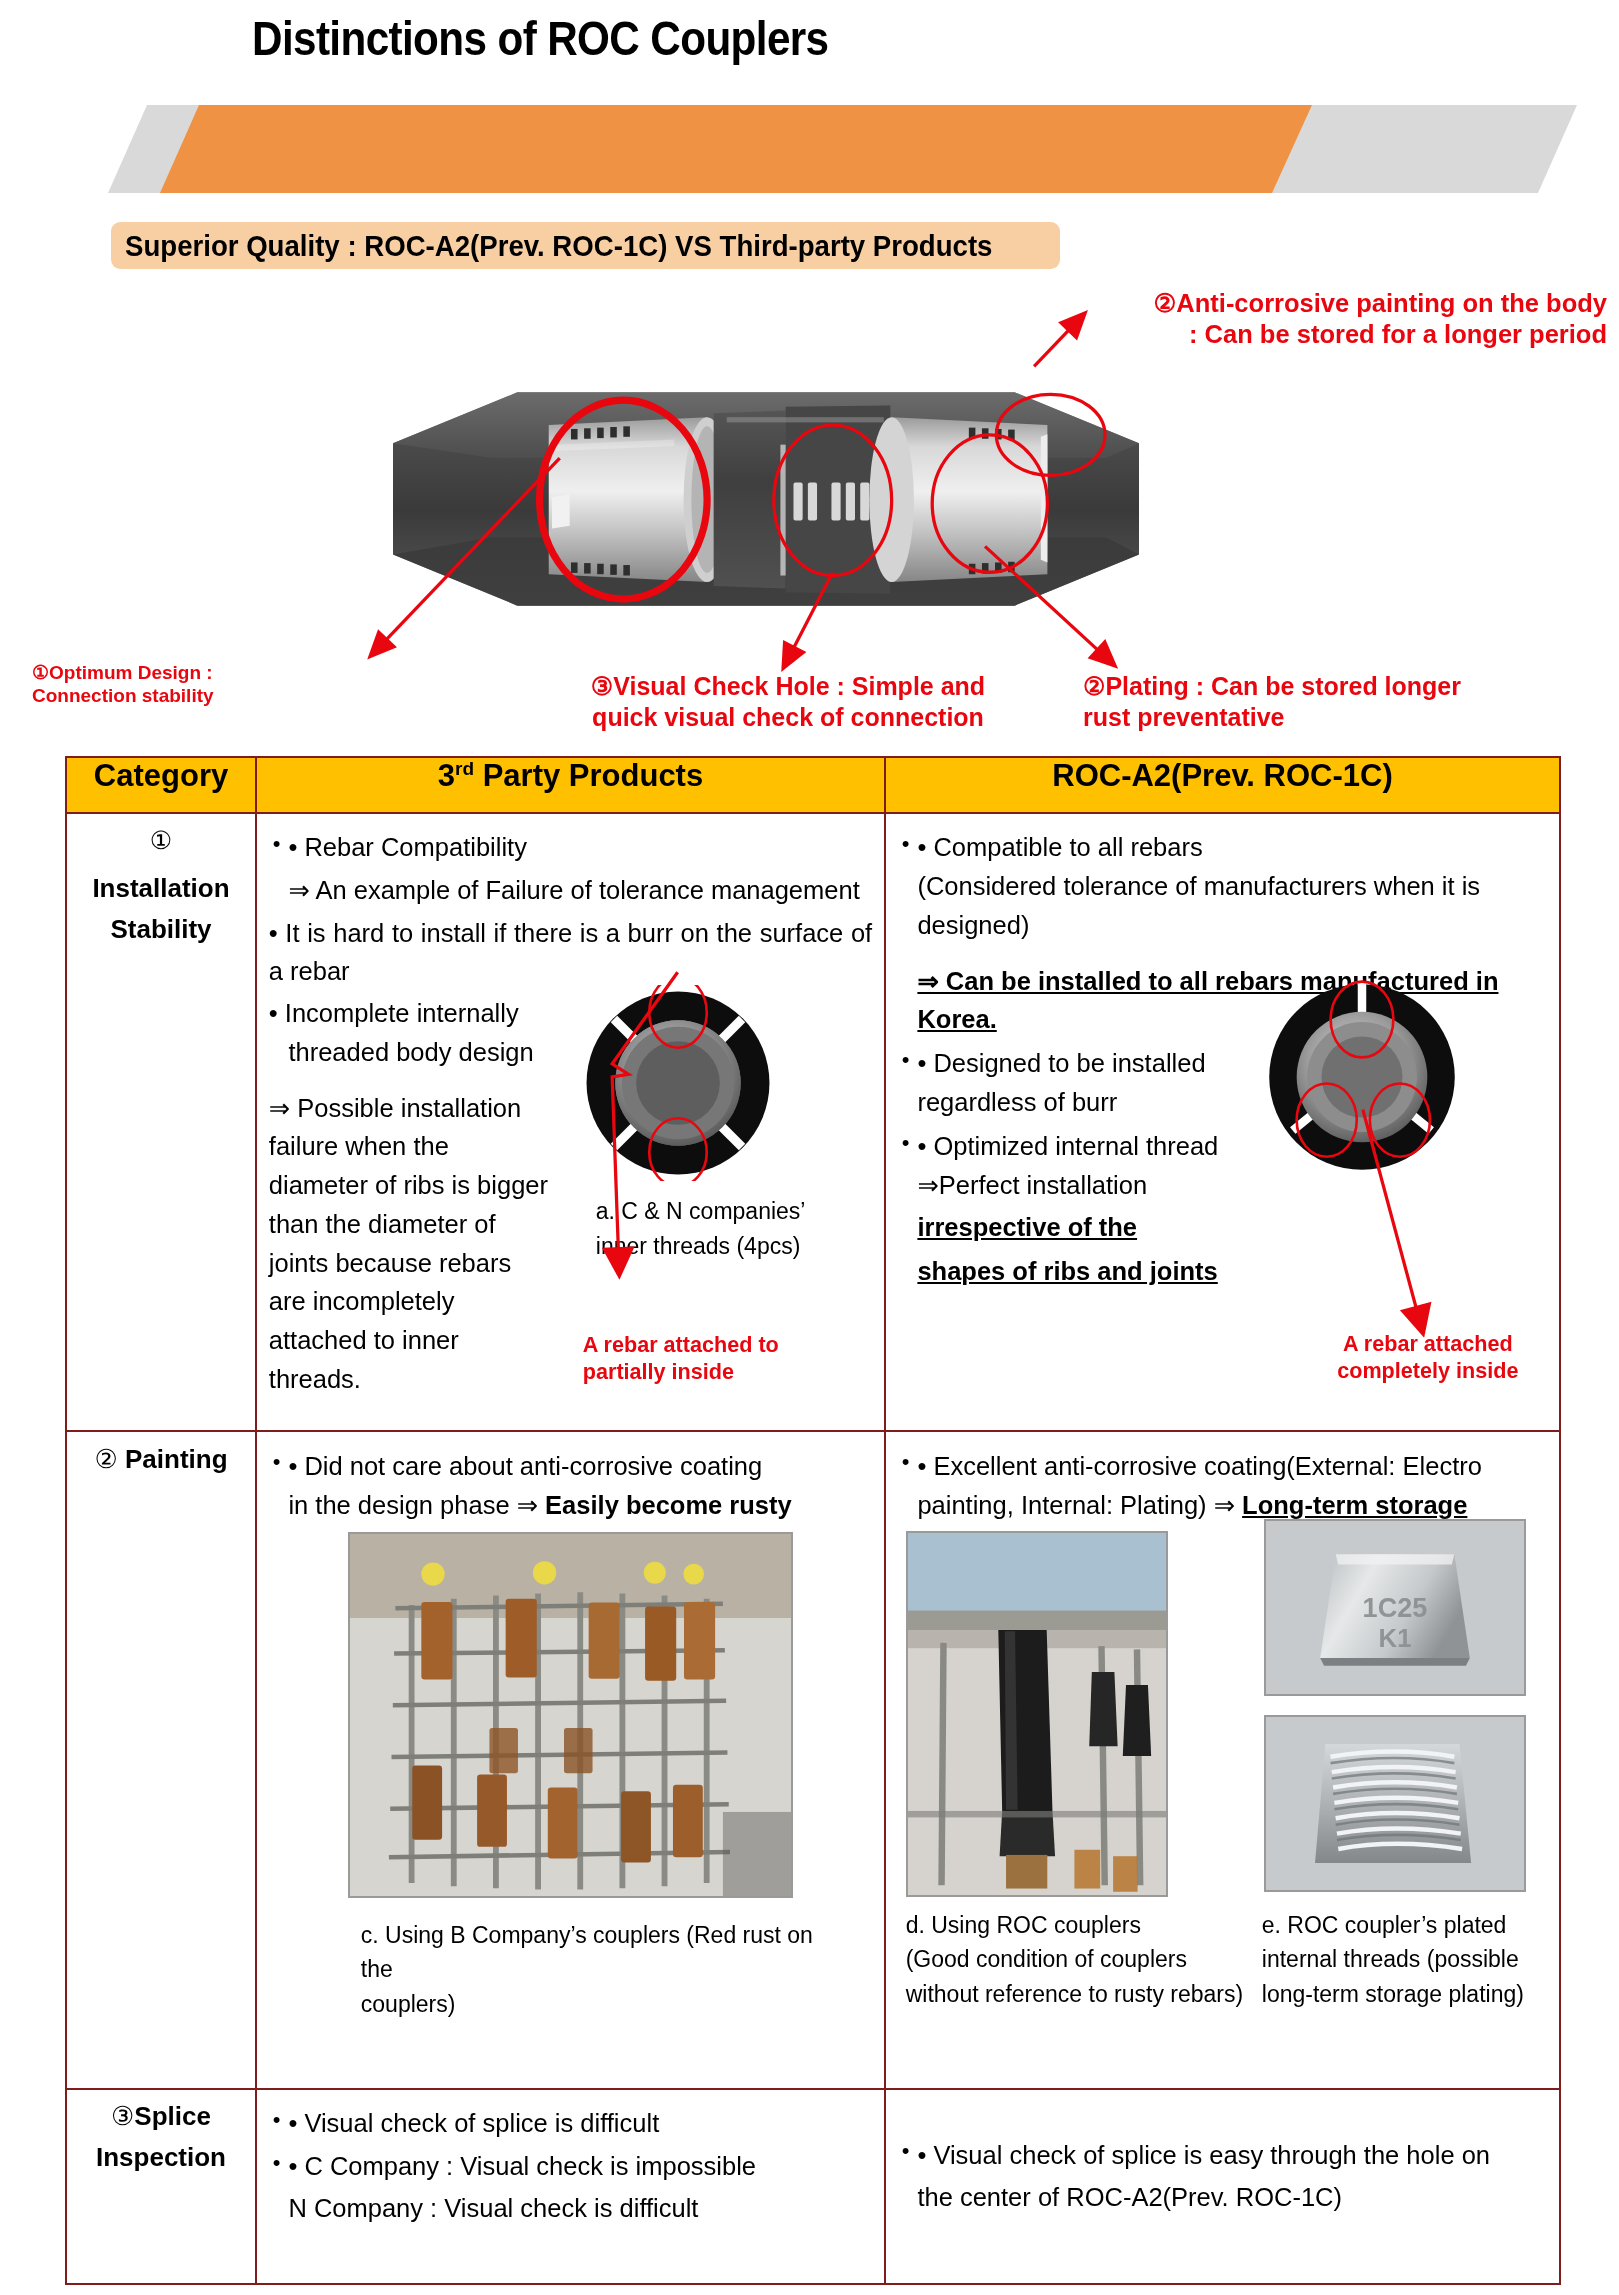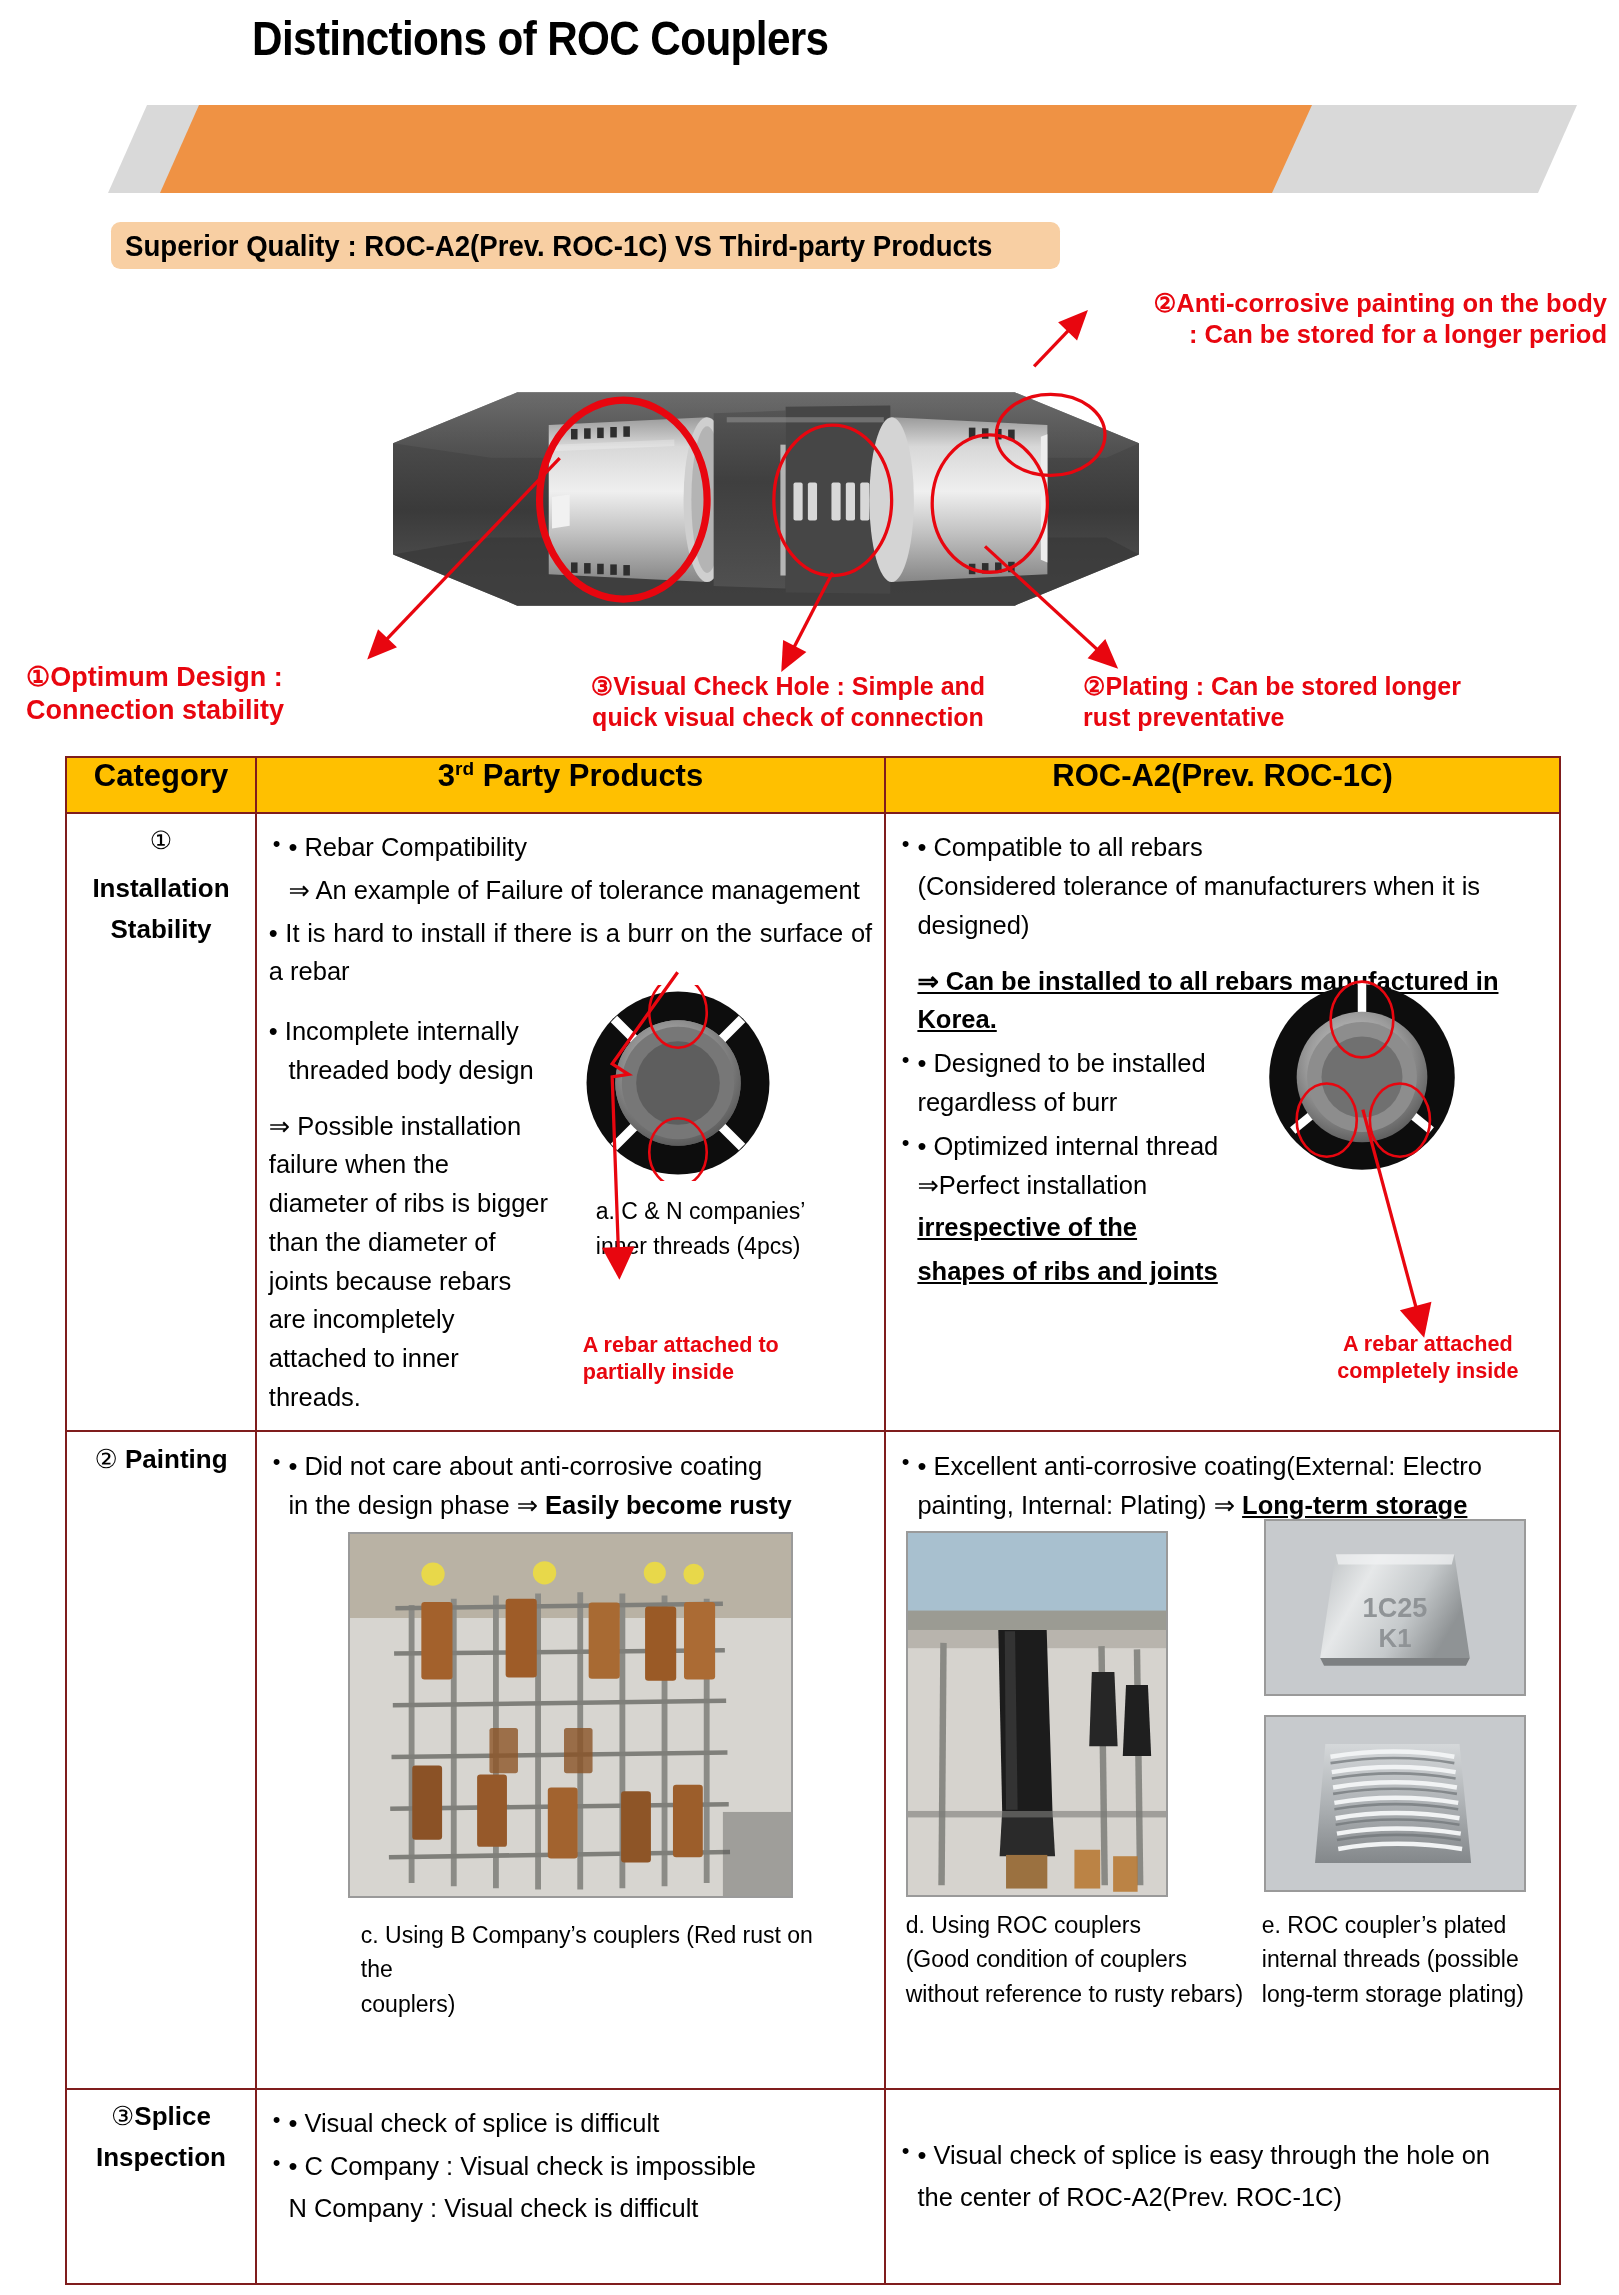--- a/index.html
+++ b/index.html
@@ -45,21 +45,21 @@
     transform: scaleX(0.92); transform-origin: left center; white-space: nowrap;
   }
 
   
   .callout {
     position: absolute;
     font-family: "Liberation Sans", sans-serif;
     font-weight: bold; color: #e8060f; line-height: 1.22;
   }
   #callout-anticorrosive { left: 1044px; top: 288px; font-size: 25.5px; text-align: right; width: 563px; }
-  #callout-optimum      { left: 26px;  top: 661px; font-size: 27px; width: 366px; }
+  #callout-optimum      { left: 32px;  top: 661px; font-size: 19px; width: 366px; }
   #callout-visualhole   { left: 546px; top: 671px; font-size: 25px; width: 484px; text-align: center; }
   #callout-plating      { left: 1083px;top: 671px; font-size: 25px; width: 517px; }
 
   
   .coupler3d { position: absolute; left: 393px; top: 366px; width: 746px; height: 262px; }
   .coupler3d svg { display: block; }
 
   
   .leaders { position: absolute; left: 0; top: 0; width: 1620px; height: 759px; pointer-events: none; }
 
@@ -278,21 +278,21 @@
           <span class="cat-num">①</span>
           <span>Installation</span><br>
           <span>Stability</span>
         </td>
 
         <td class="body-cell">
           <div class="r1-left">
             <div class="bl bul">• Rebar Compatibility</div>
             <div class="bl bl-just indent" style="margin-top:3.9px;">⇒ An example of Failure of tolerance management</div>
             <div class="bl bl-just" style="margin-top:3.9px;">• It is hard to install if there is a burr on the surface of a rebar</div>
-            <div class="bl" style="margin-top:21px;width:281px;">• Incomplete internally</div>
+            <div class="bl" style="margin-top:3px;width:281px;">• Incomplete internally</div>
             <div class="bl indent" style="width:281px;">threaded body design</div>
             <div class="bl" style="margin-top:17px;width:281px;">⇒ Possible installation failure when the diameter of ribs is bigger than the diameter of joints because rebars are incompletely attached to inner threads.</div>
 
             <div class="xsec" style="left:311px; top:157px;">
               <svg width="196" height="196" viewBox="0 0 300 300">
                 <defs>
                   <radialGradient id="ringGrad" cx="45%" cy="38%" r="62%">
                     <stop offset="0%" stop-color="#d0d0d0"></stop>
                     <stop offset="60%" stop-color="#8f8f8f"></stop>
                     <stop offset="100%" stop-color="#5c5c5c"></stop>

